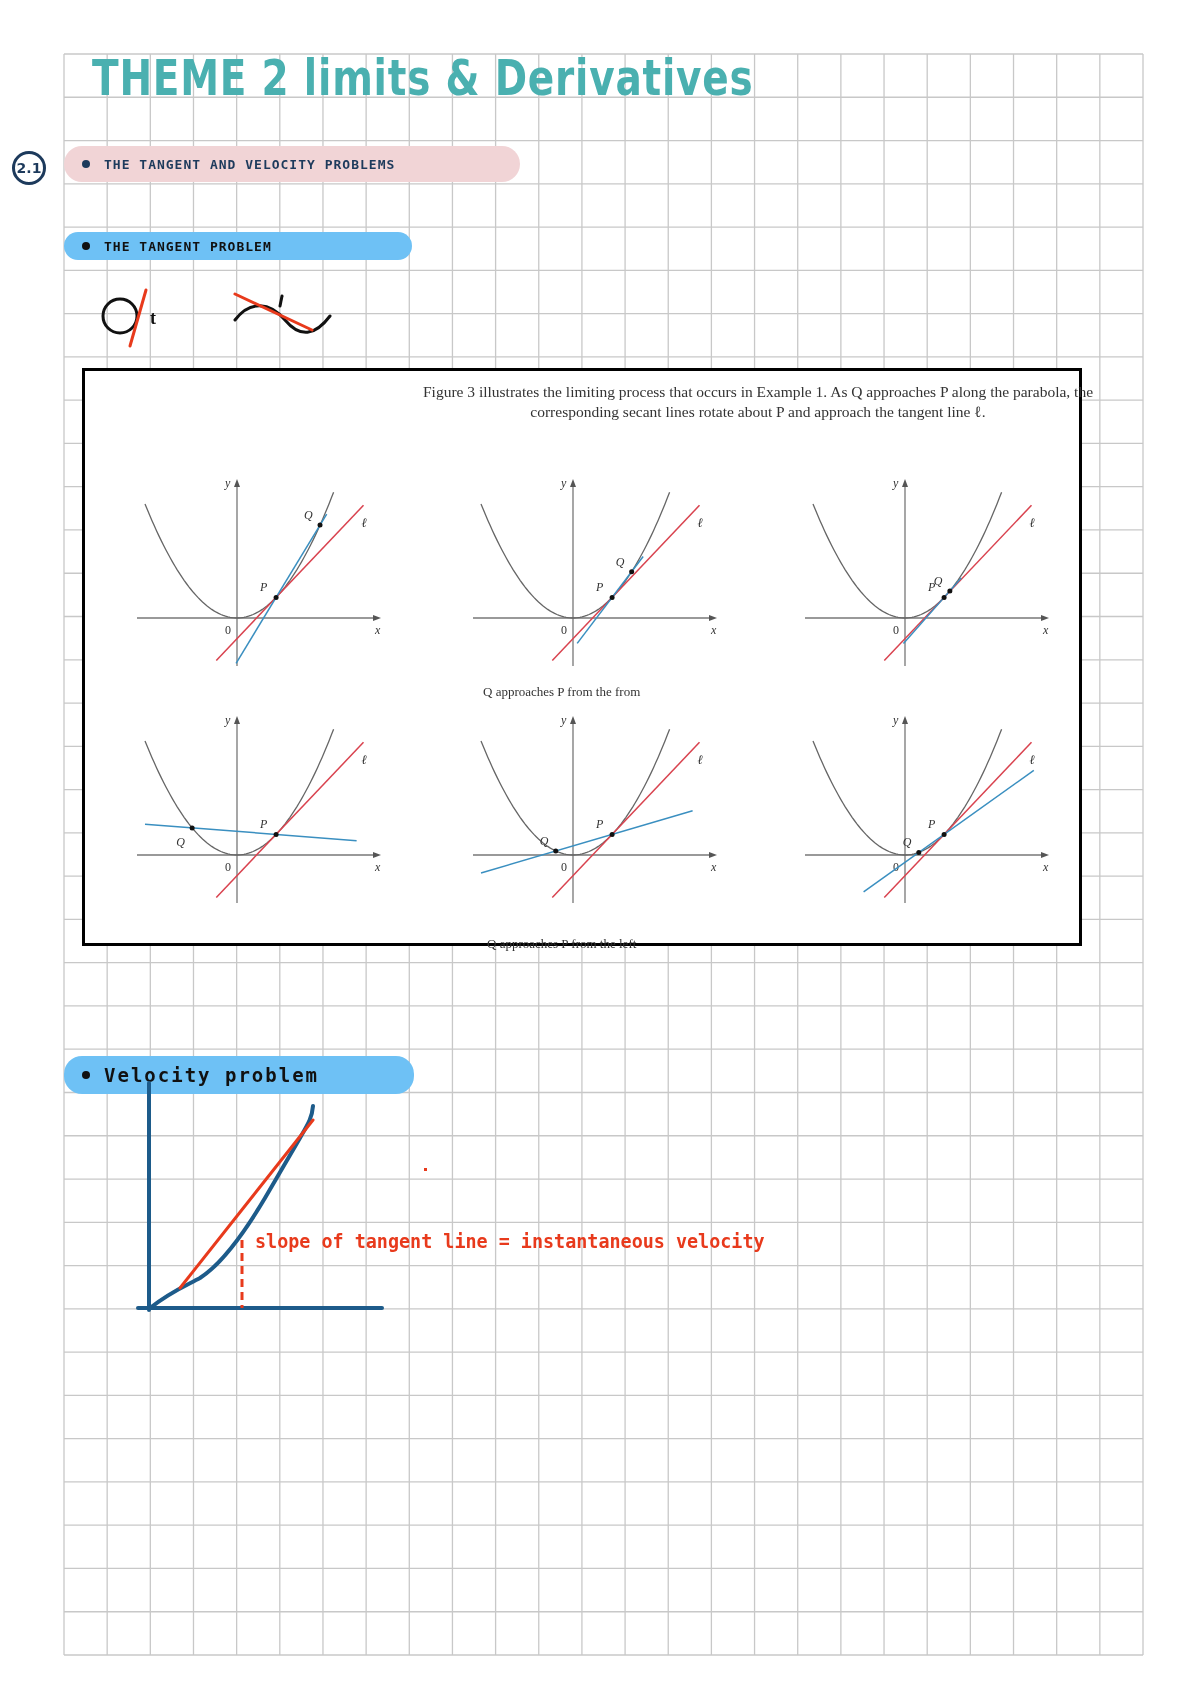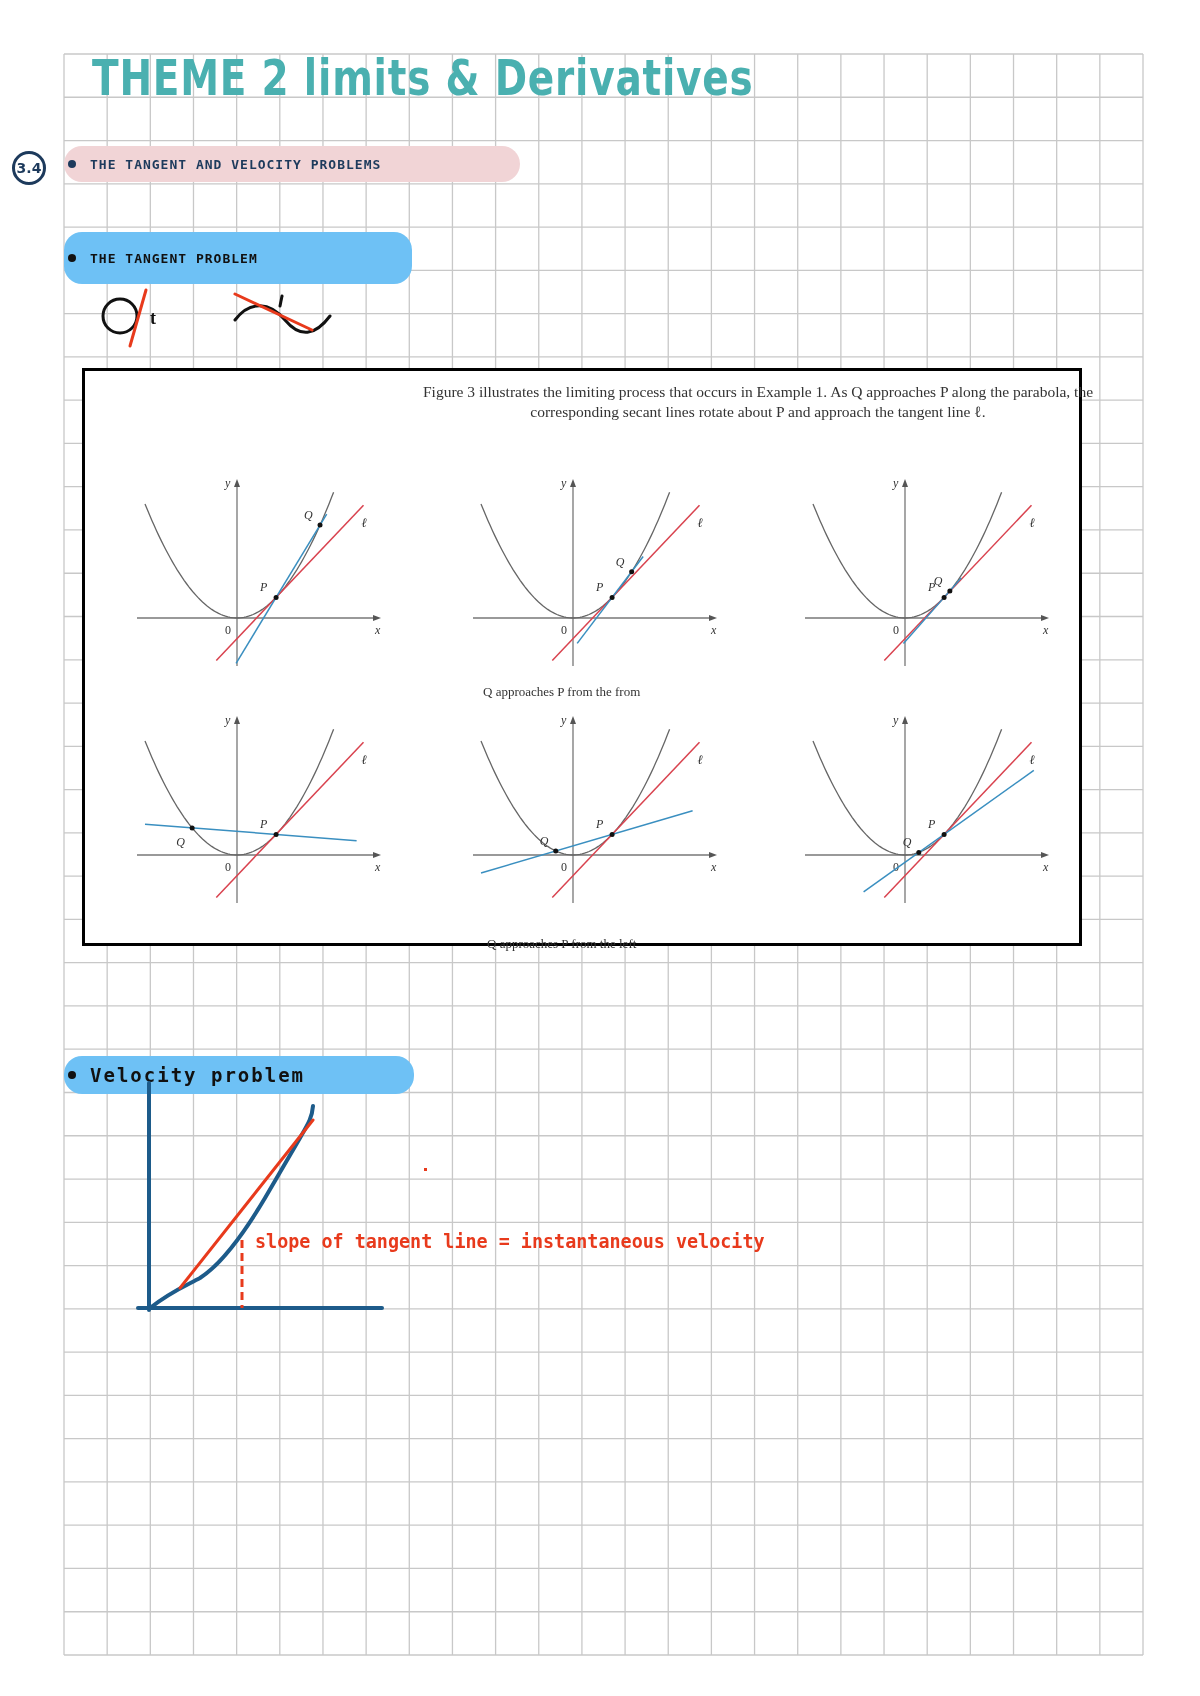--- a/index.html
+++ b/index.html
@@ -11,27 +11,27 @@
     left: 92px; top: 50px; font-family: "DejaVu Sans", sans-serif; font-weight: bold;
     font-size: 50px; letter-spacing: 1px; color: #4ab0b0; line-height: 56px;
     transform: scaleX(0.78); transform-origin: left top; white-space: nowrap;
   }
   .sec-num {
     left: 12px; top: 151px; width: 34px; height: 34px; border: 3px solid #1d3a5c; border-radius: 50%;
     box-sizing: border-box; color: #1d3a5c; font-weight: bold; font-size: 14px;
     display: flex; align-items: center; justify-content: center; font-family: "DejaVu Sans", sans-serif;
   }
   .pill {
-    border-radius: 18px; display: flex; align-items: center; padding-left: 4px; box-sizing: border-box;
+    border-radius: 18px; display: flex; align-items: center; padding-left: 18px; box-sizing: border-box;
     font-family: "DejaVu Sans Mono", monospace; font-weight: bold; white-space: nowrap;
   }
   .pill .dot { width: 8px; height: 8px; border-radius: 50%; margin-right: 14px; flex: none; }
   .pill-pink { left: 64px; top: 146px; width: 456px; height: 36px; background: #f1d4d6; color: #1d3a5c; font-size: 13px; letter-spacing: 1px; }
   .pill-pink .dot { background: #1d3a5c; }
-  .pill-blue1 { left: 64px; top: 232px; width: 348px; height: 52px; background: #6ec1f5; color: #111; font-size: 13px; letter-spacing: 1px; }
+  .pill-blue1 { left: 64px; top: 232px; width: 348px; height: 28px; background: #6ec1f5; color: #111; font-size: 13px; letter-spacing: 1px; }
   .pill-blue1 .dot { background: #111; }
   .pill-blue2 { left: 64px; top: 1008px; width: 350px; height: 38px; background: #6ec1f5; color: #111; font-size: 19px; letter-spacing: 2px; margin-top: 48px; }
   .pill-blue2 .dot { background: #111; }
 
   .figbox { left: 82px; top: 368px; width: 1000px; height: 578px; background: #fff; border: 3px solid #000; box-sizing: border-box; }
   .fig-text {
     left: 422px; top: 382px; width: 672px; font-family: "Liberation Serif", serif; font-size: 15.5px;
     line-height: 20px; color: #333; text-align: center;
   }
   .caption { font-family: "Liberation Serif", serif; font-size: 13px; color: #333; white-space: nowrap; }
@@ -107,21 +107,21 @@
     <line x1="64" x2="1143" y1="1438.6486486486488" y2="1438.6486486486488" stroke="#c8c8c8" stroke-width="1.3"></line>
     <line x1="64" x2="1143" y1="1481.918918918919" y2="1481.918918918919" stroke="#c8c8c8" stroke-width="1.3"></line>
     <line x1="64" x2="1143" y1="1525.1891891891894" y2="1525.1891891891894" stroke="#c8c8c8" stroke-width="1.3"></line>
     <line x1="64" x2="1143" y1="1568.4594594594596" y2="1568.4594594594596" stroke="#c8c8c8" stroke-width="1.3"></line>
     <line x1="64" x2="1143" y1="1611.7297297297298" y2="1611.7297297297298" stroke="#c8c8c8" stroke-width="1.3"></line>
     <line x1="64" x2="1143" y1="1655.0000000000002" y2="1655.0000000000002" stroke="#c8c8c8" stroke-width="1.3"></line>
   </svg>
 
 <div class="abs title">THEME 2 limits &amp; Derivatives</div>
 
-<div class="abs sec-num">3.4</div>
+<div class="abs sec-num">2.1</div>
 
 <div class="abs pill pill-pink">
   <span class="dot"></span>
   <span>THE TANGENT AND VELOCITY PROBLEMS</span>
 </div>
 
 <div class="abs pill pill-blue1">
   <span class="dot"></span>
   <span>THE TANGENT PROBLEM</span>
 </div>

